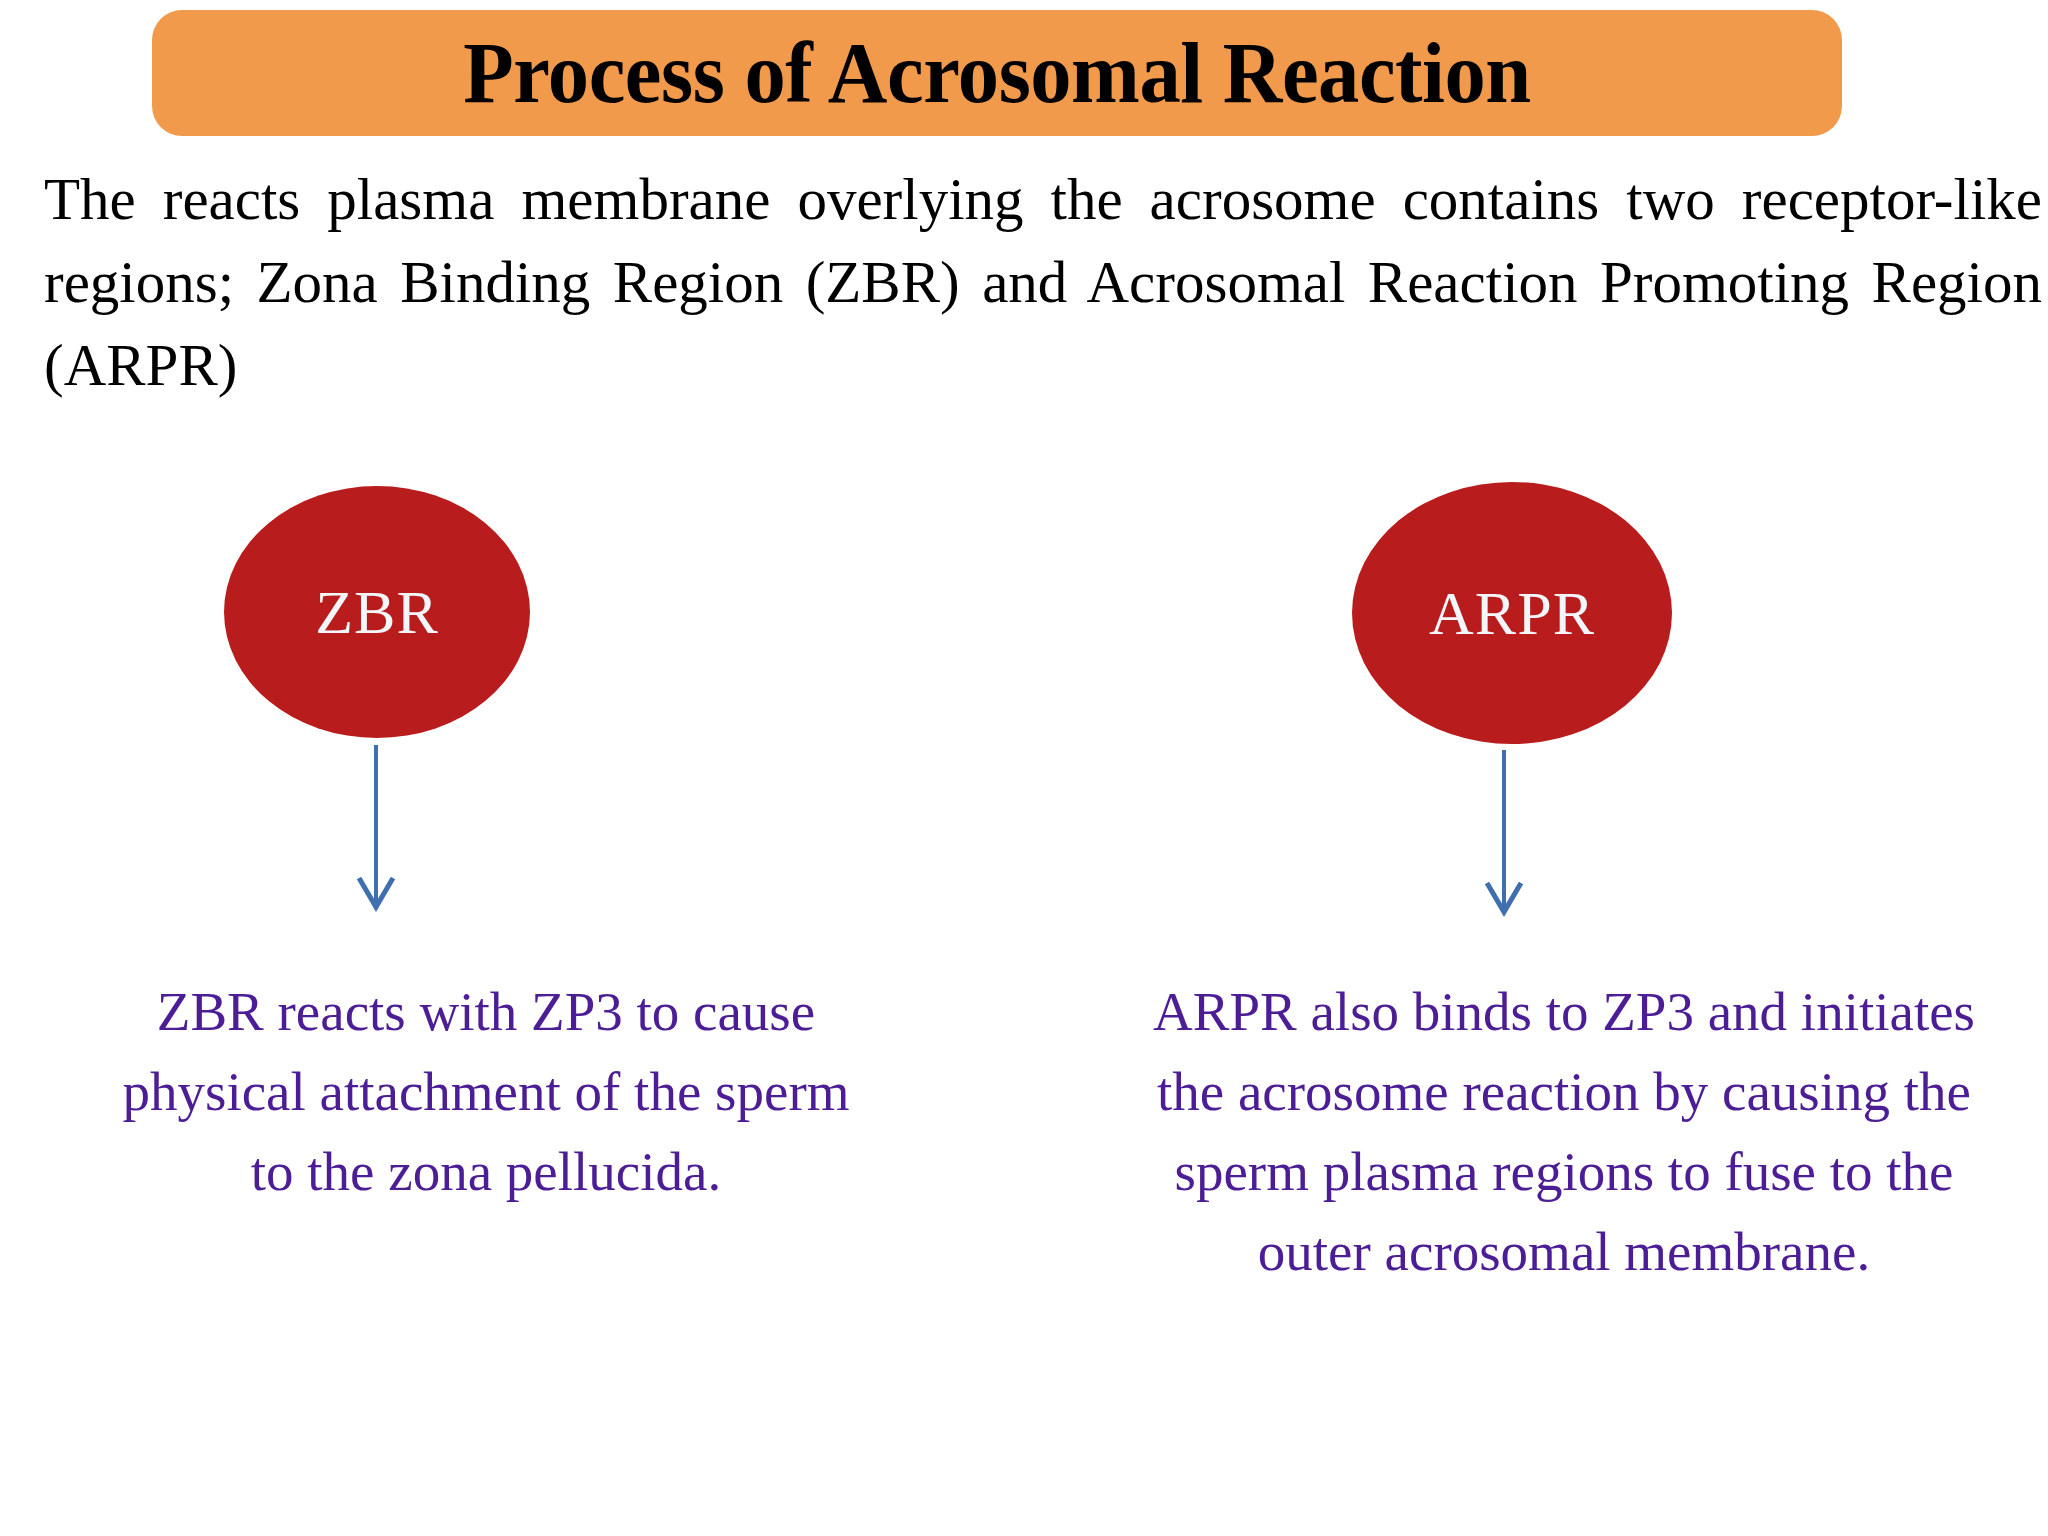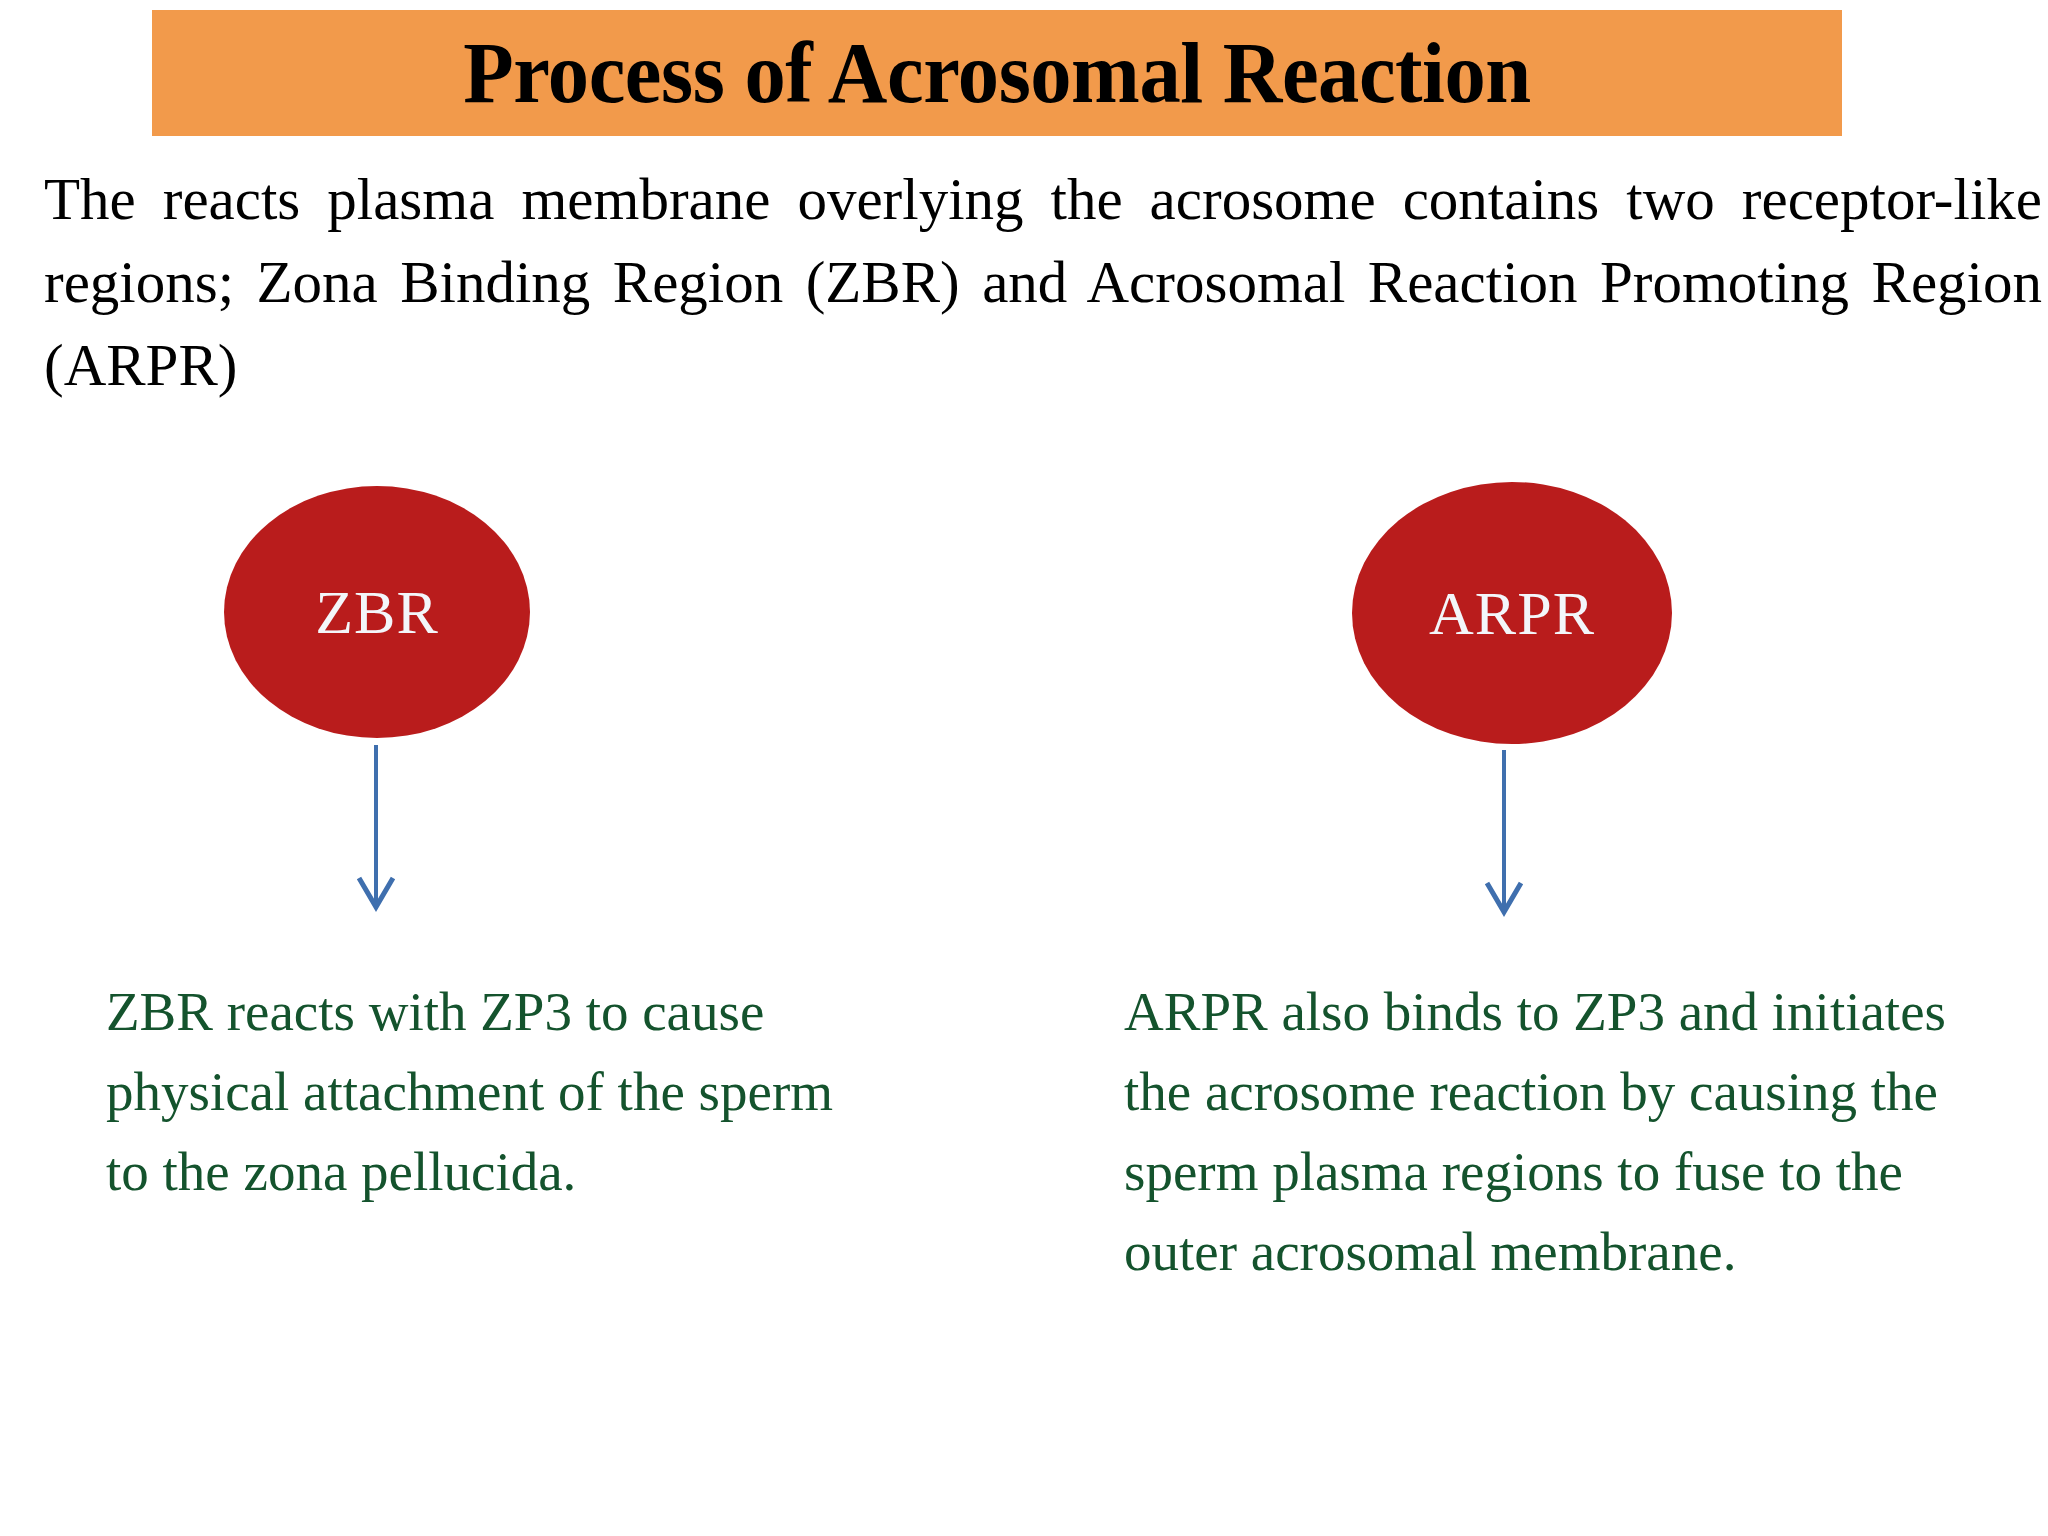--- a/index.html
+++ b/index.html
@@ -22,20 +22,21 @@
     position: absolute;
     left: 152px;
     top: 10px;
     width: 1690px;
     height: 126px;
     background: #F29A4B;
     display: flex;
     align-items: center;
     justify-content: center;
     box-sizing: border-box;
+    border-radius: 30px;
   }
   .title-text {
     font-family: "Liberation Serif", "DejaVu Serif", serif;
     font-weight: bold;
     font-size: 86px;
     line-height: 1;
     letter-spacing: -0.5px;
     color: #000000;
     white-space: nowrap;
     transform: scaleX(0.96);
@@ -97,22 +98,22 @@
     height: 170px;
   }
   #arrow-zbr { left: 346px; top: 745px; }
   #arrow-arpr { left: 1474px; top: 750px; }
 
   
   .description-block {
     position: absolute;
     font-size: 55px;
     line-height: 80px;
-    text-align: left;
-    color: #14532d;
+    text-align: center;
+    color: #4c1d95;
   }
   #desc-zbr {
     left: 106px;
     top: 972px;
     width: 760px;
   }
   #desc-arpr {
     left: 1124px;
     top: 972px;
     width: 880px;

